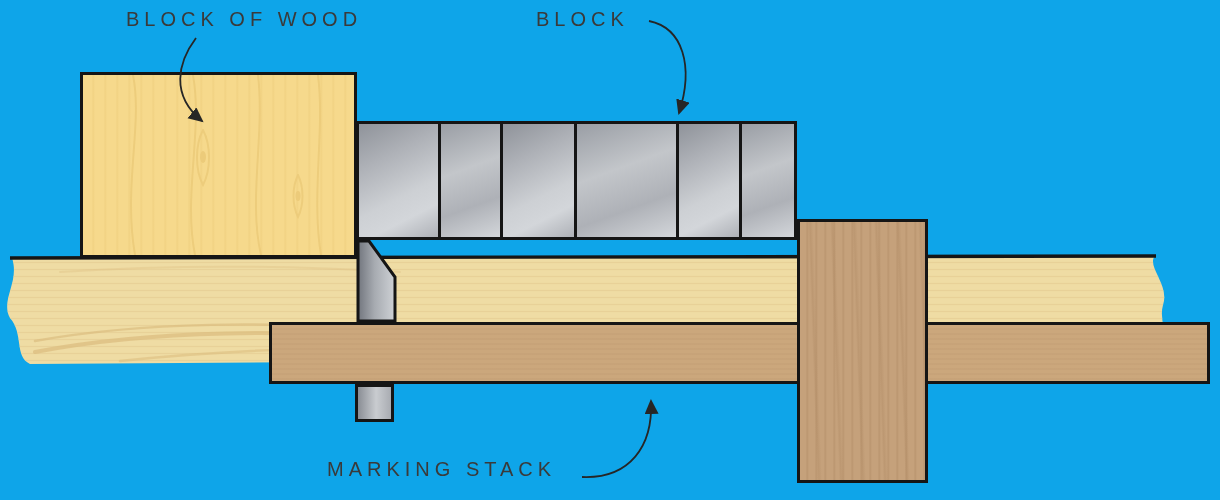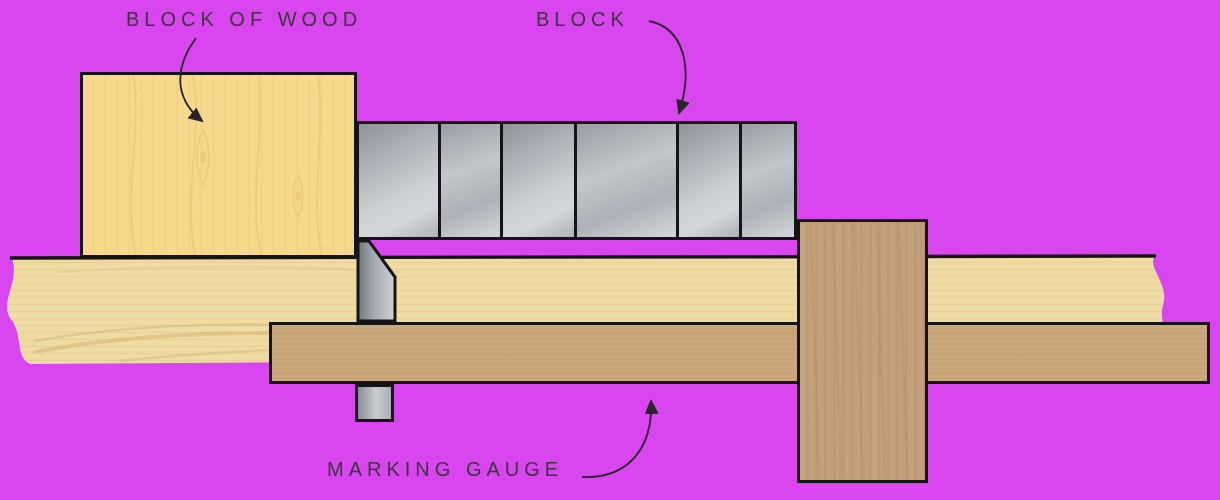--- a/index.html
+++ b/index.html
@@ -6,21 +6,21 @@
     --workpiece:#EFDCA4; --workpiece-grain:#E2C88D;
     --block:#F6D98C; --block-grain:#ECCB7A;
     --beam:#CBA77C; --beam-grain:#BD9870;
     --fence:#C5A17B; --fence-grain:#B28D67;
     --steel-light:#D3D6DA; --steel-mid:#AEB1B7; --steel-dark:#8F939A;
     --outline:#151515; --label:#3A3A3A; --arrow:#262626;
   }
   html,body{margin:0;padding:0;background:#ffffff;}
   .canvas{
     position:relative; width:1220px; height:500px; overflow:hidden;
-    background:#d946ef;
+    background:#0ea5e9;
     font-family:"Liberation Sans", sans-serif;
   }
   .canvas svg{display:block;}
   .layer{position:absolute; left:0; top:0; width:1220px; height:500px; pointer-events:none;}
   .z1{z-index:1;} .z3{z-index:3;} .z9{z-index:9;}
 
   
   .block{
     position:absolute; left:80px; top:72px; width:277px; height:186px;
     box-sizing:border-box; border:3px solid var(--outline);
@@ -164,21 +164,21 @@
   </svg>
 
   <div class="pin"></div>
 
   <div class="beam"></div>
 
   <div class="fence"></div>
 
   <div class="lbl lbl-block">BLOCK OF WOOD</div>
   <div class="lbl lbl-stack">BLOCK</div>
-  <div class="lbl lbl-gauge">MARKING GAUGE</div>
+  <div class="lbl lbl-gauge">MARKING STACK</div>
 
   <svg class="layer z9" width="1220" height="500" viewBox="0 0 1220 500">
     <defs>
       <marker id="arrowhead" markerUnits="userSpaceOnUse" markerWidth="20" markerHeight="16" refX="13" refY="7" orient="auto">
         <path d="M0,0 L15,7 L0,14 Z" style="fill:var(--arrow)"></path>
       </marker>
     </defs>
     <g fill="none" stroke="var(--arrow)" stroke-width="1.8">
       <path d="M196,38 C178,62 170,95 202,121" marker-end="url(#arrowhead)"></path>
       <path d="M649,21 C683,28 694,66 679,113" marker-end="url(#arrowhead)"></path>

